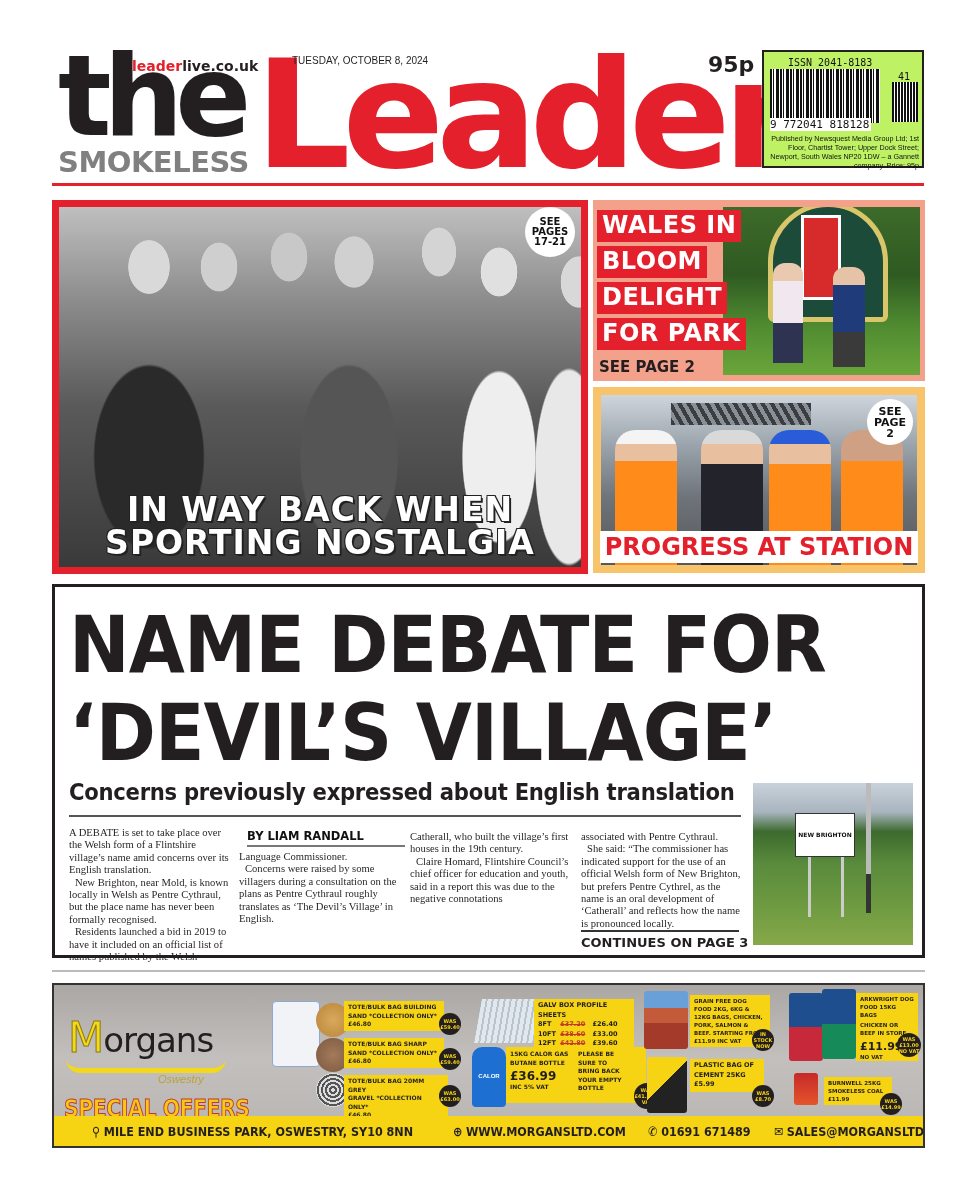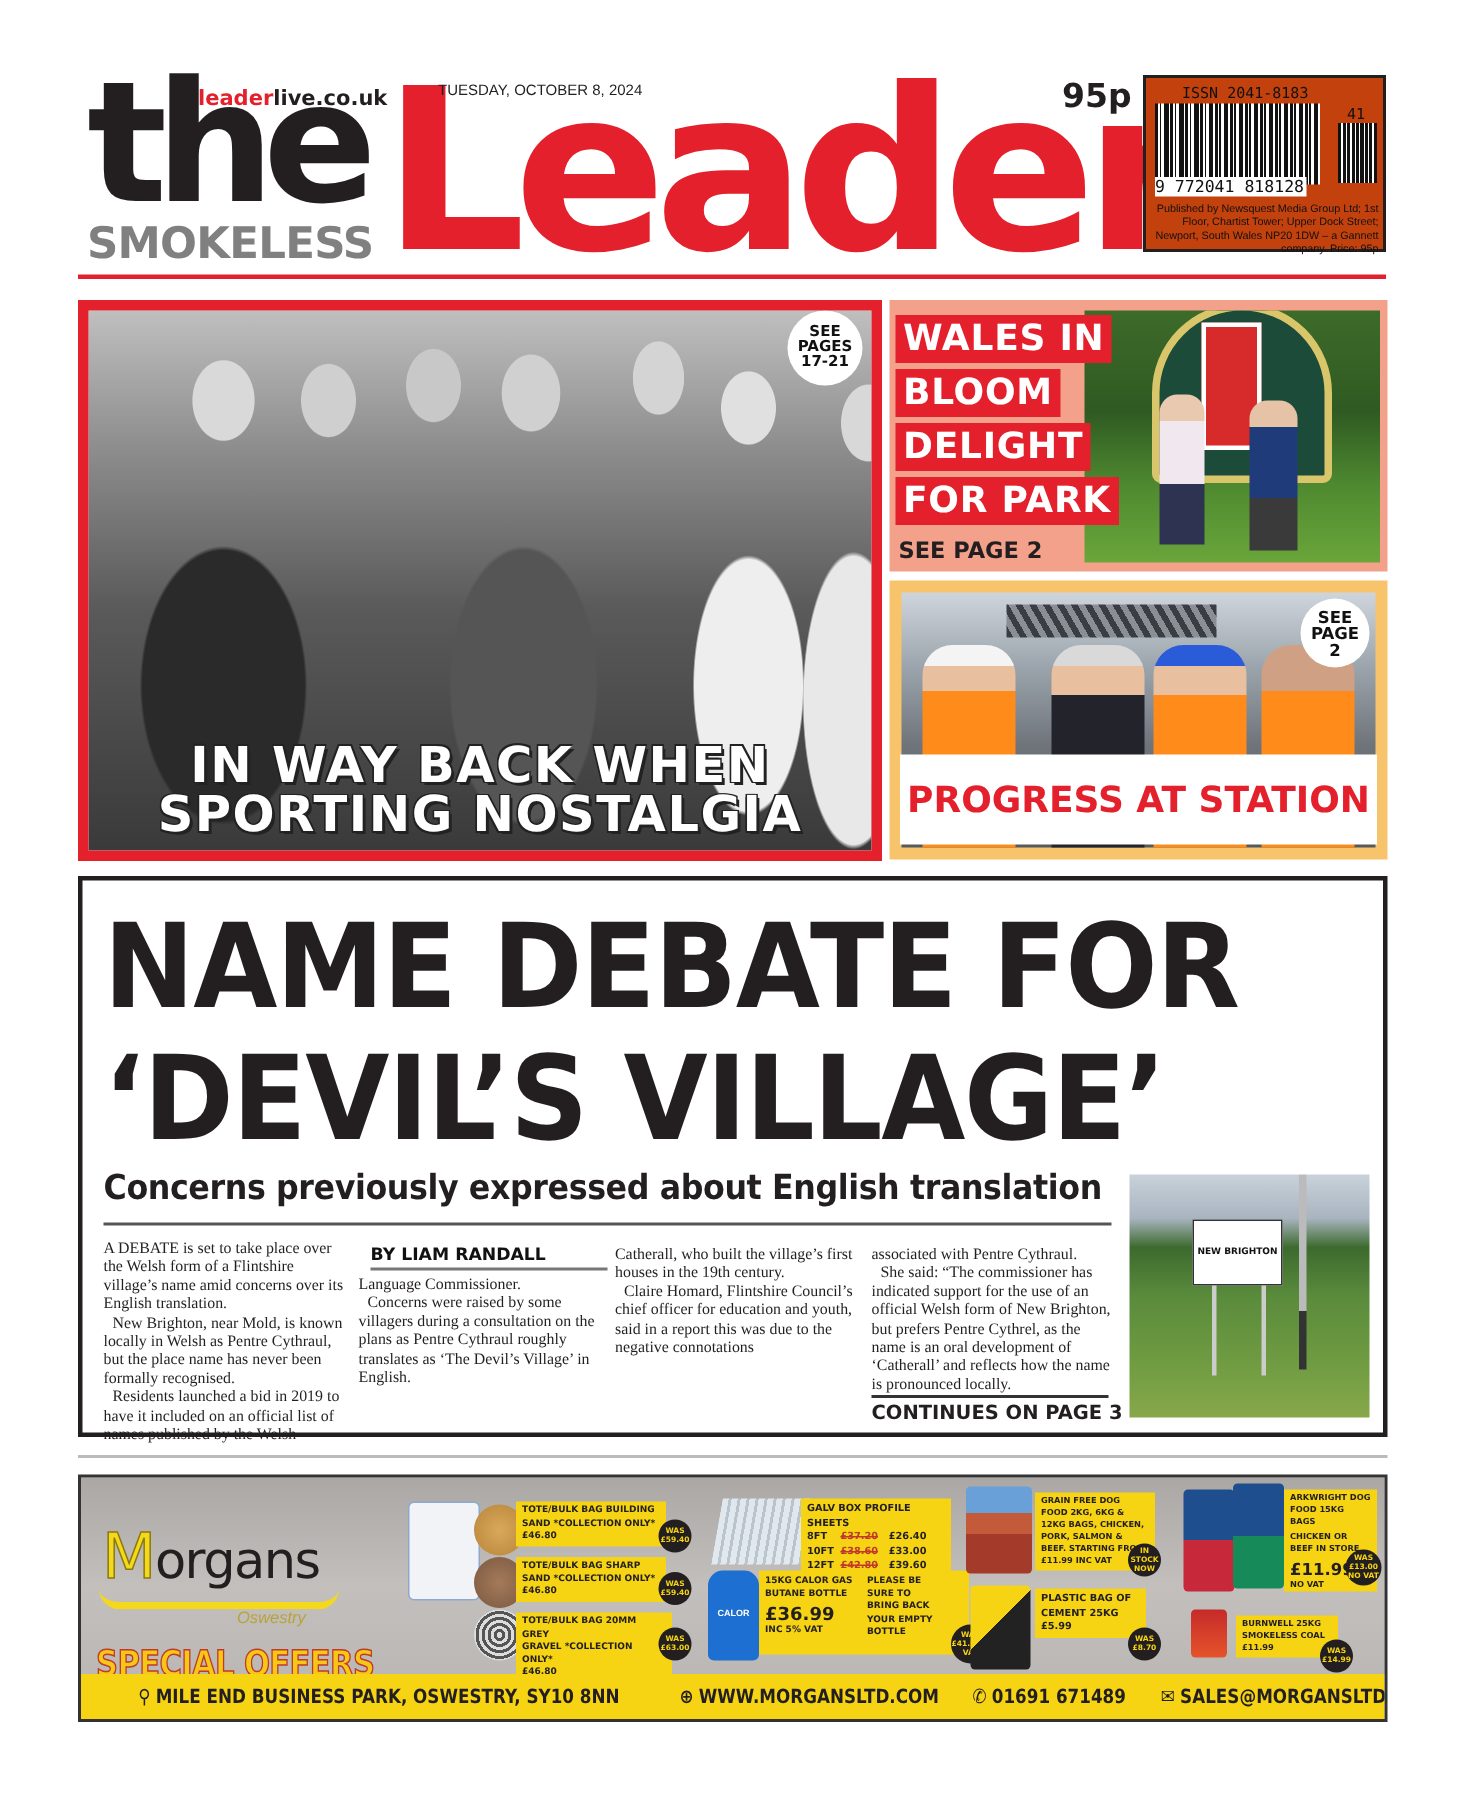--- a/index.html
+++ b/index.html
@@ -7,21 +7,21 @@
   .abs { position: absolute; }
 
   
   .mast-the { left: 58px; top: 40px; font-family: "DejaVu Sans", sans-serif; font-weight: bold; font-size: 112px; letter-spacing: -8px; color: #231f20; line-height: 1; }
   .mast-url { left: 132px; top: 58px; font-family: "DejaVu Sans", sans-serif; font-weight: bold; font-size: 14px; color: #231f20; }
   .mast-url .red { color: #e3202b; }
   .mast-flint { left: 58px; top: 145px; font-family: "DejaVu Sans", sans-serif; font-weight: bold; font-size: 29px; color: #808080; letter-spacing: -0.5px; }
   .mast-date { left: 292px; top: 55px; font-size: 10px; color: #231f20; }
   .mast-leader { left: 255px; top: 40px; font-family: "DejaVu Sans", sans-serif; font-weight: bold; font-size: 150px; letter-spacing: -8px; color: #e3202b; line-height: 1; }
   .mast-price { left: 708px; top: 52px; font-family: "DejaVu Sans", sans-serif; font-weight: bold; font-size: 22px; color: #231f20; }
-  .barcode-box { left: 762px; top: 50px; width: 162px; height: 118px; border: 2px solid #231f20; background: #c2410c; }
+  .barcode-box { left: 762px; top: 50px; width: 162px; height: 118px; border: 2px solid #231f20; background: #bef264; }
   .issn { position: absolute; left: 24px; top: 5px; font-family: "DejaVu Sans Mono", monospace; font-size: 10px; }
   .bars { position: absolute; left: 6px; top: 17px; width: 110px; height: 54px; background: repeating-linear-gradient(90deg, #111 0 2px, #fff 2px 3px, #111 3px 4px, #fff 4px 6px, #111 6px 9px, #fff 9px 10px); }
   .bars2 { position: absolute; left: 128px; top: 30px; width: 26px; height: 40px; background: repeating-linear-gradient(90deg, #111 0 2px, #fff 2px 3px, #111 3px 5px, #fff 5px 6px); }
   .addon { position: absolute; left: 134px; top: 19px; font-family: "DejaVu Sans Mono", monospace; font-size: 10px; }
   .barnum { position: absolute; left: 6px; top: 66px; font-family: "DejaVu Sans Mono", monospace; font-size: 11px; background: #fff; padding-right: 2px; }
   .pubinfo { position: absolute; left: 3px; right: 3px; top: 82px; font-size: 7.2px; text-align: right; line-height: 1.25; }
   .mast-rule { left: 52px; top: 183px; width: 872px; height: 3px; background: #e3202b; }
 
   
   .sport-box { left: 52px; top: 200px; width: 536px; height: 374px; border: 7px solid #e3202b; background: linear-gradient(180deg, #bfbfbf 0%, #8e8e8e 25%, #5a5a5a 55%, #3a3a3a 100%); overflow: hidden; }
@@ -53,21 +53,21 @@
   .bloom-see { position: absolute; left: 6px; top: 158px; font-family: "DejaVu Sans", sans-serif; font-weight: bold; font-size: 15px; color: #231f20; }
 
   .station-box { left: 593px; top: 387px; width: 332px; height: 186px; background: #f7c46c; }
   .station-photo { position: absolute; left: 8px; top: 8px; width: 316px; height: 170px; background: linear-gradient(180deg, #cfd5dc 0%, #9aa3ab 30%, #6f747a 60%, #55585c 100%); overflow: hidden; }
   .bridge { position: absolute; left: 70px; top: 8px; width: 140px; height: 22px; background: repeating-linear-gradient(60deg, #3a3d42 0 4px, #8a8f96 4px 8px); }
   .worker { position: absolute; top: 35px; width: 62px; height: 140px; border-radius: 20px 20px 0 0; }
   .w1 { left: 14px; background: linear-gradient(180deg, #f4f4f4 0 10%, #e8c0a0 10% 22%, #ff8c1a 22%); }
   .w2 { left: 100px; background: linear-gradient(180deg, #d9d9d9 0 10%, #e8c0a0 10% 24%, #22232b 24%); }
   .w3 { left: 168px; background: linear-gradient(180deg, #2a5bd8 0 10%, #e8c0a0 10% 24%, #ff8c1a 24%); }
   .w4 { left: 240px; background: linear-gradient(180deg, #cfa084 0 22%, #ff8c1a 22%); }
-  .station-cap { position: absolute; left: 7px; right: 7px; bottom: 10px; background: #fff; color: #e3202b; font-family: "DejaVu Sans", sans-serif; font-weight: bold; font-size: 24px; text-align: center; padding: 16px 0; letter-spacing: 0px; }
+  .station-cap { position: absolute; left: 7px; right: 7px; bottom: 10px; background: #fff; color: #e3202b; font-family: "DejaVu Sans", sans-serif; font-weight: bold; font-size: 24px; text-align: center; padding: 2px 0; letter-spacing: 0px; }
   .station-see { right: 4px; top: 4px; width: 46px; height: 46px; font-size: 11px; }
 
   
   .story-box { left: 52px; top: 584px; width: 873px; height: 374px; border: 3px solid #231f20; }
   .headline { position: absolute; left: 14px; top: 14px; font-family: "DejaVu Sans", sans-serif; font-weight: bold; font-size: 78px; line-height: 88px; color: #231f20; letter-spacing: -1px; transform: scaleX(0.93); transform-origin: left top; white-space: nowrap; }
   .subhead { position: absolute; left: 14px; top: 192px; font-family: "DejaVu Sans", sans-serif; font-weight: bold; font-size: 23px; color: #231f20; transform: scaleX(0.92); transform-origin: left top; white-space: nowrap; letter-spacing: -0.3px; }
   .subhead-rule { position: absolute; left: 14px; top: 228px; width: 672px; height: 2px; background: #555; }
   .col { position: absolute; top: 240px; width: 160px; font-family: "Liberation Serif", serif; font-size: 10.6px; line-height: 12.4px; color: #231f20; }
   .col p { text-indent: 0; }
   .col p + p { text-indent: 6px; }

